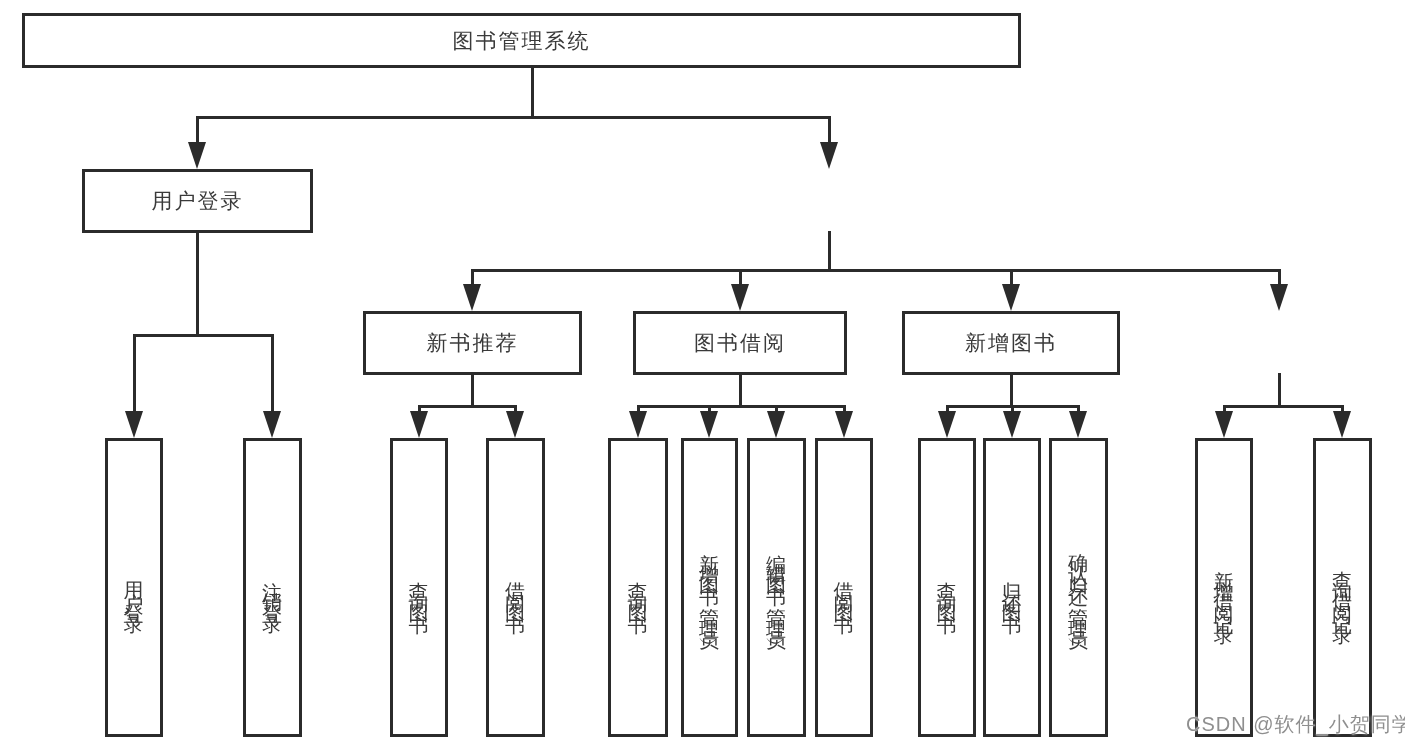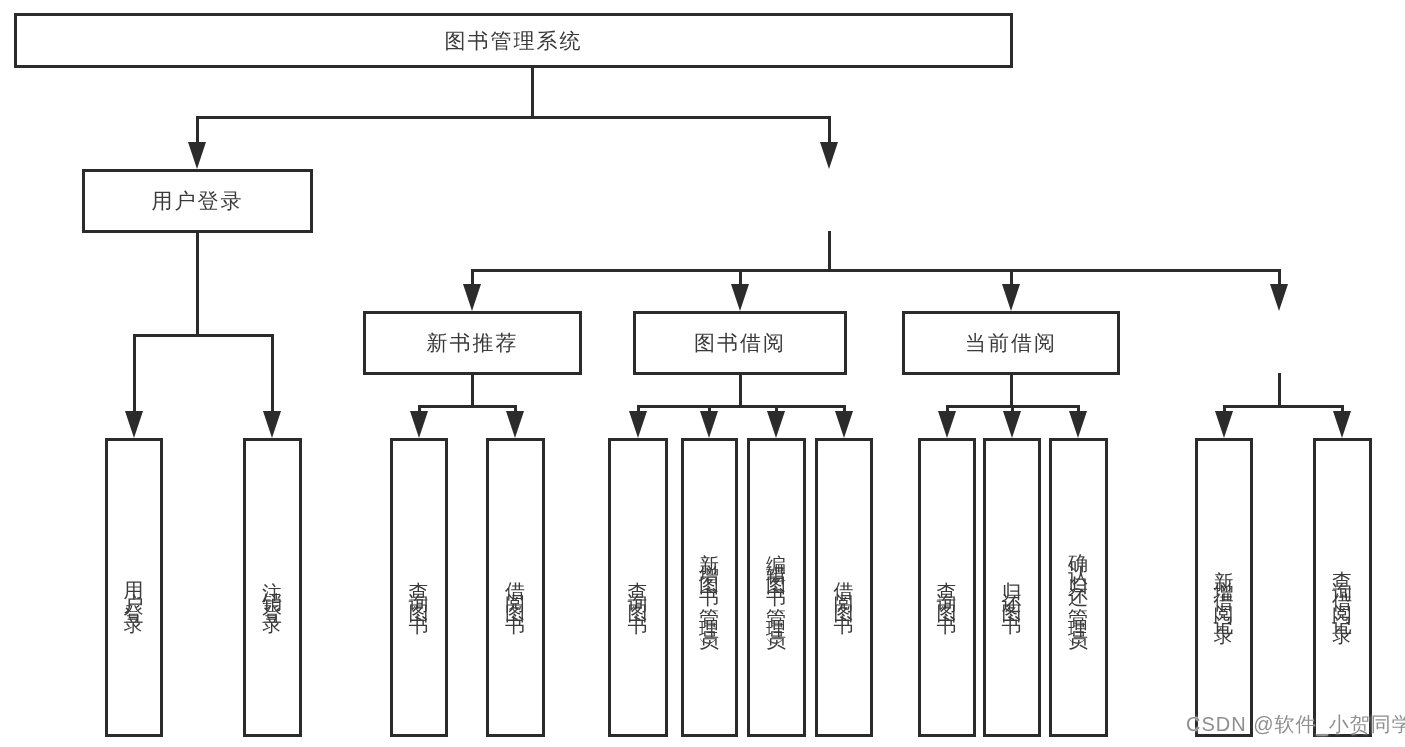--- a/index.html
+++ b/index.html
@@ -34,21 +34,21 @@
     position:absolute;left:1186px;top:711px;z-index:10;
     font-size:20px;color:var(--wm);letter-spacing:1px;white-space:nowrap;
     text-shadow:0 0 3px #ffffff,0 0 1px #ffffff;
   }
 </style>
 </head>
 <body>
 
 <div id="canvas">
 
-  <div class="box" style="left:14px;top:13px;width:999px;height:55px;">
+  <div class="box" style="left:22px;top:13px;width:999px;height:55px;">
     <span class="hlabel">图书管理系统</span>
   </div>
 
   <div class="vl" style="left:531px;top:66px;height:52px;"></div>
   <div class="hl" style="left:196px;top:116px;width:635px;"></div>
   <div class="vl" style="left:196px;top:116px;height:28px;"></div>
   <div class="arrow" style="left:188px;top:142px;"></div>
   <div class="vl" style="left:828px;top:116px;height:28px;"></div>
   <div class="arrow" style="left:820px;top:142px;"></div>
 
@@ -74,21 +74,21 @@
   <div class="vl" style="left:1278px;top:271px;height:15px;"></div>
   <div class="arrow" style="left:1270px;top:284px;"></div>
 
   <div class="box" style="left:363px;top:311px;width:219px;height:64px;justify-content:center;">
     <span class="hlabel">新书推荐</span>
   </div>
   <div class="box" style="left:633px;top:311px;width:214px;height:64px;">
     <span class="hlabel">图书借阅</span>
   </div>
   <div class="box" style="left:902px;top:311px;width:218px;height:64px;">
-    <span class="hlabel">当前借阅</span>
+    <span class="hlabel">新增图书</span>
   </div>
 
   <div class="vl" style="left:471px;top:373px;height:34px;"></div>
   <div class="hl" style="left:418px;top:405px;width:99px;"></div>
   <div class="vl" style="left:418px;top:407px;height:6px;"></div>
   <div class="arrow" style="left:410px;top:411px;"></div>
   <div class="vl" style="left:514px;top:407px;height:6px;"></div>
   <div class="arrow" style="left:506px;top:411px;"></div>
 
   <div class="vl" style="left:739px;top:373px;height:34px;"></div>

